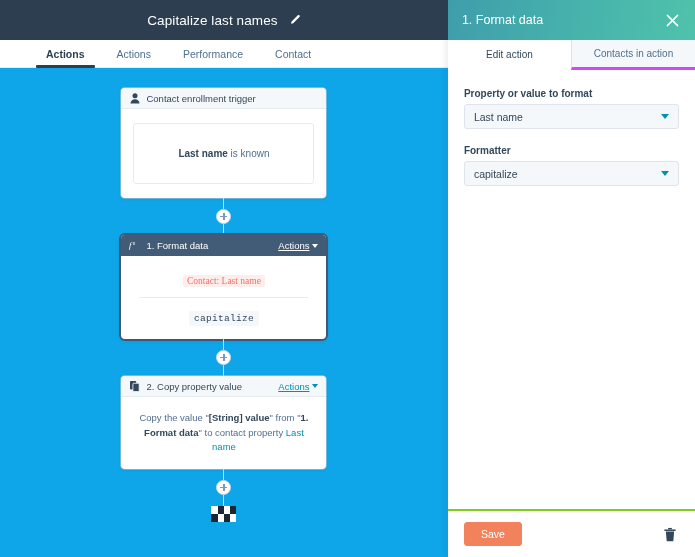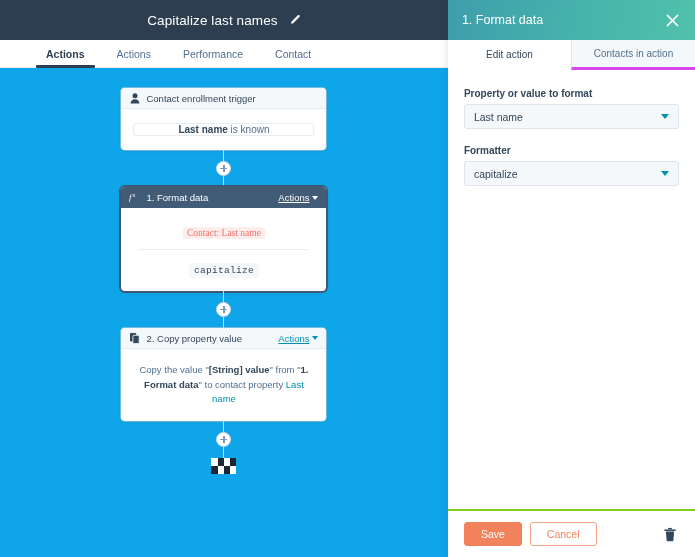--- a/index.html
+++ b/index.html
@@ -88,21 +88,21 @@
   .card.selected .actions-link { color: #ffffff; }
   .caret-sm {
     width: 0; height: 0; border-left: 3px solid transparent;
     border-right: 3px solid transparent; border-top: 4px solid currentColor;
   }
 
   .card-body { padding: 14px 12px; }
 
   .cond-box {
     border: 1px solid #e5ebf0; border-radius: 3px;
-    padding: 0 8px; text-align: center;
+    padding: 24px 8px; text-align: center;
     font-size: 10px; color: #516f90;
   }
   .cond-box b { color: #33475b; }
 
   .token-row { text-align: center; padding-bottom: 9px; font-family: Liberation Serif, serif; }
   .token {
     display: inline-block; font-size: 9.5px;
     color: #f2706d; background: #fdeeec;
     padding: 1px 4px; border-radius: 2px;
   }
@@ -377,21 +377,20 @@
         <label class="field-label">Formatter</label>
         <div class="select-box">
           <span>capitalize</span>
           <i class="caret-teal"></i>
         </div>
       </div>
     </div>
 
     <div class="panel-foot">
       <div class="btn btn-primary">Save</div>
-      <div class="btn btn-secondary">Cancel</div>
       <span class="trash-btn">
         <svg width="14" height="15" viewBox="0 0 14 16">
           <path d="M5 1h4v1.5H5z" fill="#33475b"></path>
           <rect x="1" y="2.6" width="12" height="1.6" fill="#33475b"></rect>
           <path d="M2.6 4.8h8.8l-.8 9.6a1 1 0 0 1-1 .9H4.4a1 1 0 0 1-1-.9z" fill="#33475b"></path>
         </svg>
       </span>
     </div>
 
   </div>

